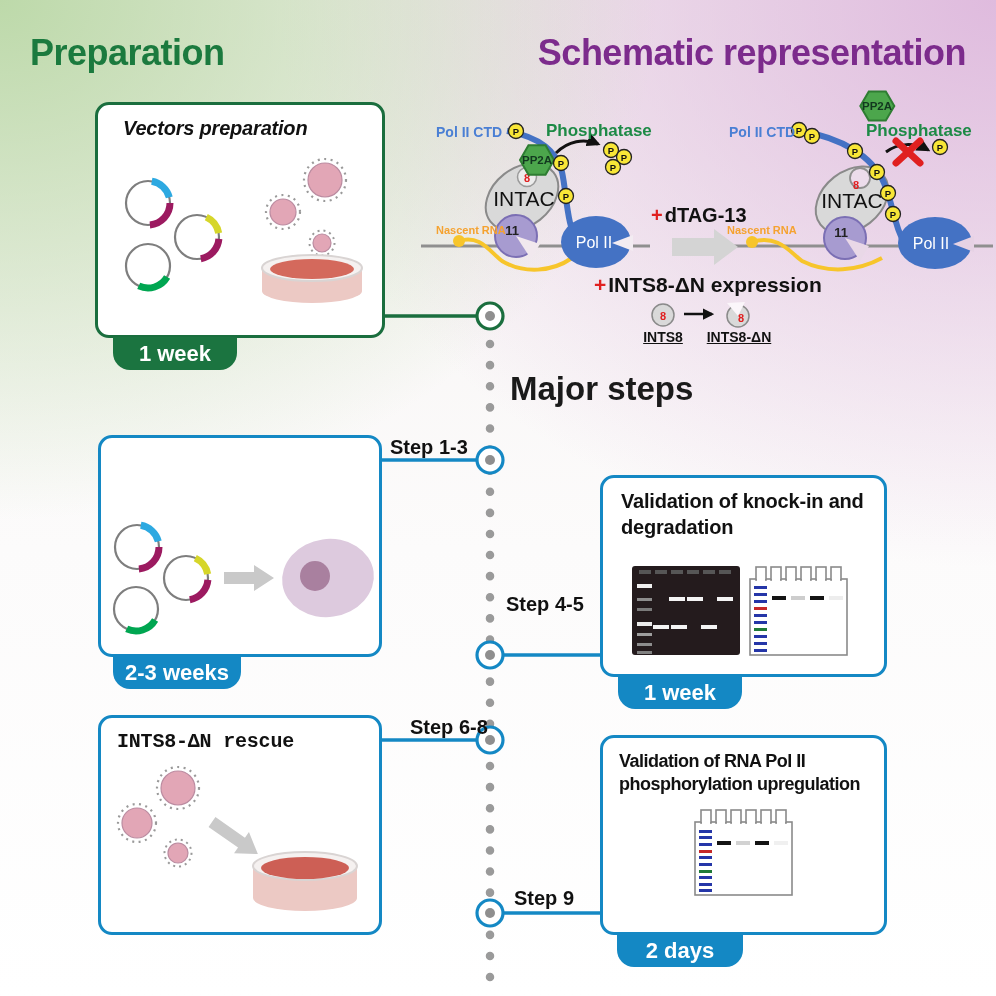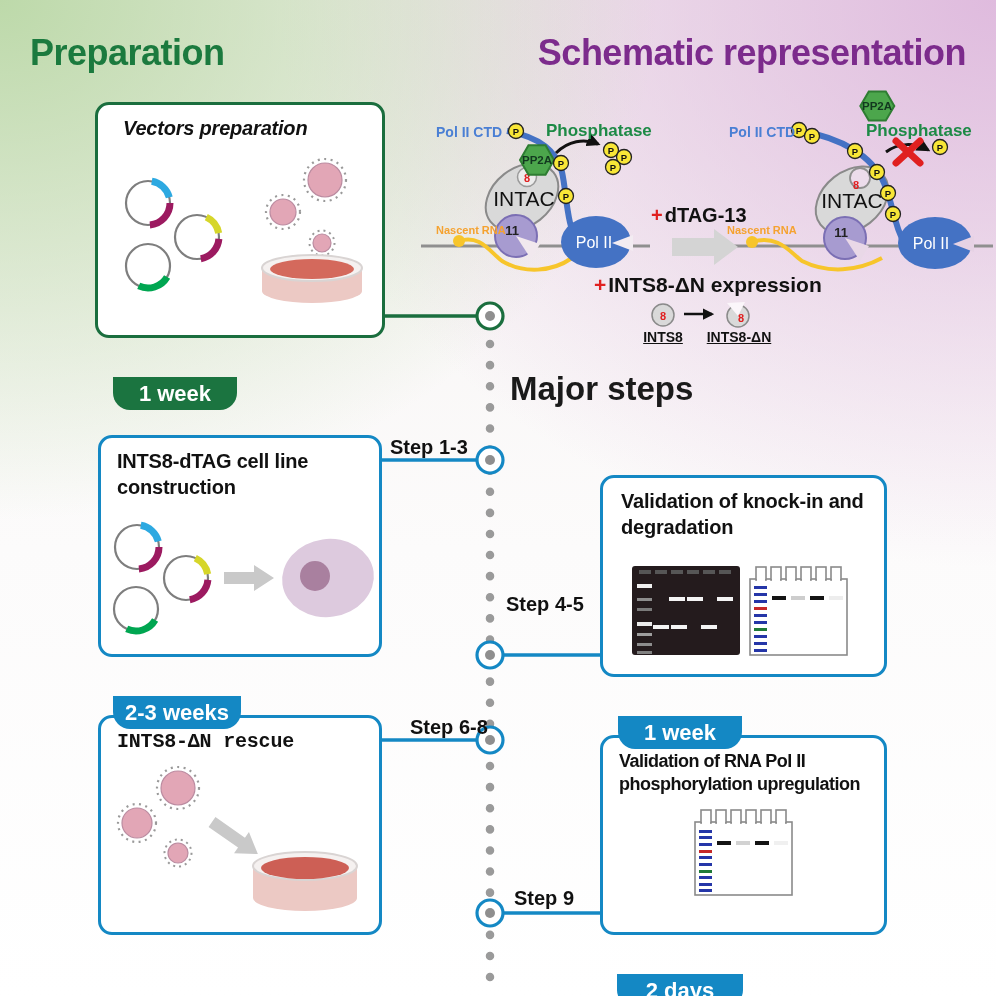--- a/index.html
+++ b/index.html
@@ -14,21 +14,21 @@
   .box.blue{border:3.5px solid #1488c4;}
   svg.gfx{position:absolute;left:0;top:0;z-index:2;}
   .txt{position:absolute;z-index:3;color:#111;}
   .h1{font-size:36px;font-weight:700;letter-spacing:-0.5px;}
   .h1.green{color:#1b7a3e;}
   .h1.purple{color:#7c2b8c;}
   .h2{font-size:33px;font-weight:700;color:#1a1a1a;}
   .box-title{font-size:20px;font-weight:700;line-height:1.28;letter-spacing:-0.2px;}
   .box-title.tight{font-size:18px;letter-spacing:-0.5px;}
   .badge{position:absolute;z-index:3;color:#fff;font-weight:700;font-size:22px;text-align:center;
-    height:33px;line-height:33px;border-radius:0 0 17px 17px;margin-top:40px;}
+    height:33px;line-height:33px;border-radius:0 0 17px 17px;}
   .badge.green{background:#1b7440;}
   .badge.blue{background:#1488c4;}
   .step{font-size:20px;font-weight:700;color:#111;}
   .lblsm{font-size:14px;font-weight:600;}
   .ctd{color:#4a7fd4;font-size:14px;font-weight:600;}
   .phos{color:#1d8a46;font-size:17px;font-weight:700;text-align:center;}
   .rna{color:#f5a230;font-size:11px;font-weight:600;}
   .rx{font-weight:700;}
   .plus{color:#e02020;margin-right:2px;}
   .ctr{text-align:center;text-decoration:underline;}
@@ -344,21 +344,20 @@
       <path d="M738,316 L727,303 L745,302 Z" fill="#fbf6fa"></path>
       <text x="741" y="322" text-anchor="middle" font-size="11" font-weight="bold" fill="#e02020">8</text>
     </g>
   </svg>
 
   <div class="txt h1 purple" style="right:30px;top:32px;">Schematic representation</div>
   <div class="txt h1 green" style="left:30px;top:32px;">Preparation</div>
   <div class="txt h2" style="left:510px;top:370px;">Major steps</div>
 
   <div class="txt box-title" style="left:123px;top:116px;width:240px;font-style:italic;">Vectors preparation</div>
-  <div class="txt box-title" style="left:117px;top:449px;width:222px;">INTS8-dTAG cell line construction</div>
   <div class="txt box-title" style="left:621px;top:489px;width:248px;">Validation of knock-in and degradation</div>
   <div class="txt box-title" style="left:117px;top:729px;width:240px;font-family:Liberation Mono, monospace;">INTS8-ΔN rescue</div>
   <div class="txt box-title tight" style="left:619px;top:750px;width:264px;">Validation of RNA Pol II phosphorylation upregulation</div>
 
   <div class="badge green" style="left:113px;top:337px;width:124px;">1 week</div>
   <div class="badge blue" style="left:113px;top:656px;width:128px;">2-3 weeks</div>
   <div class="badge blue" style="left:618px;top:676px;width:124px;">1 week</div>
   <div class="badge blue" style="left:617px;top:934px;width:126px;">2 days</div>
 
   <div class="txt step" style="left:390px;top:436px;">Step 1-3</div>

